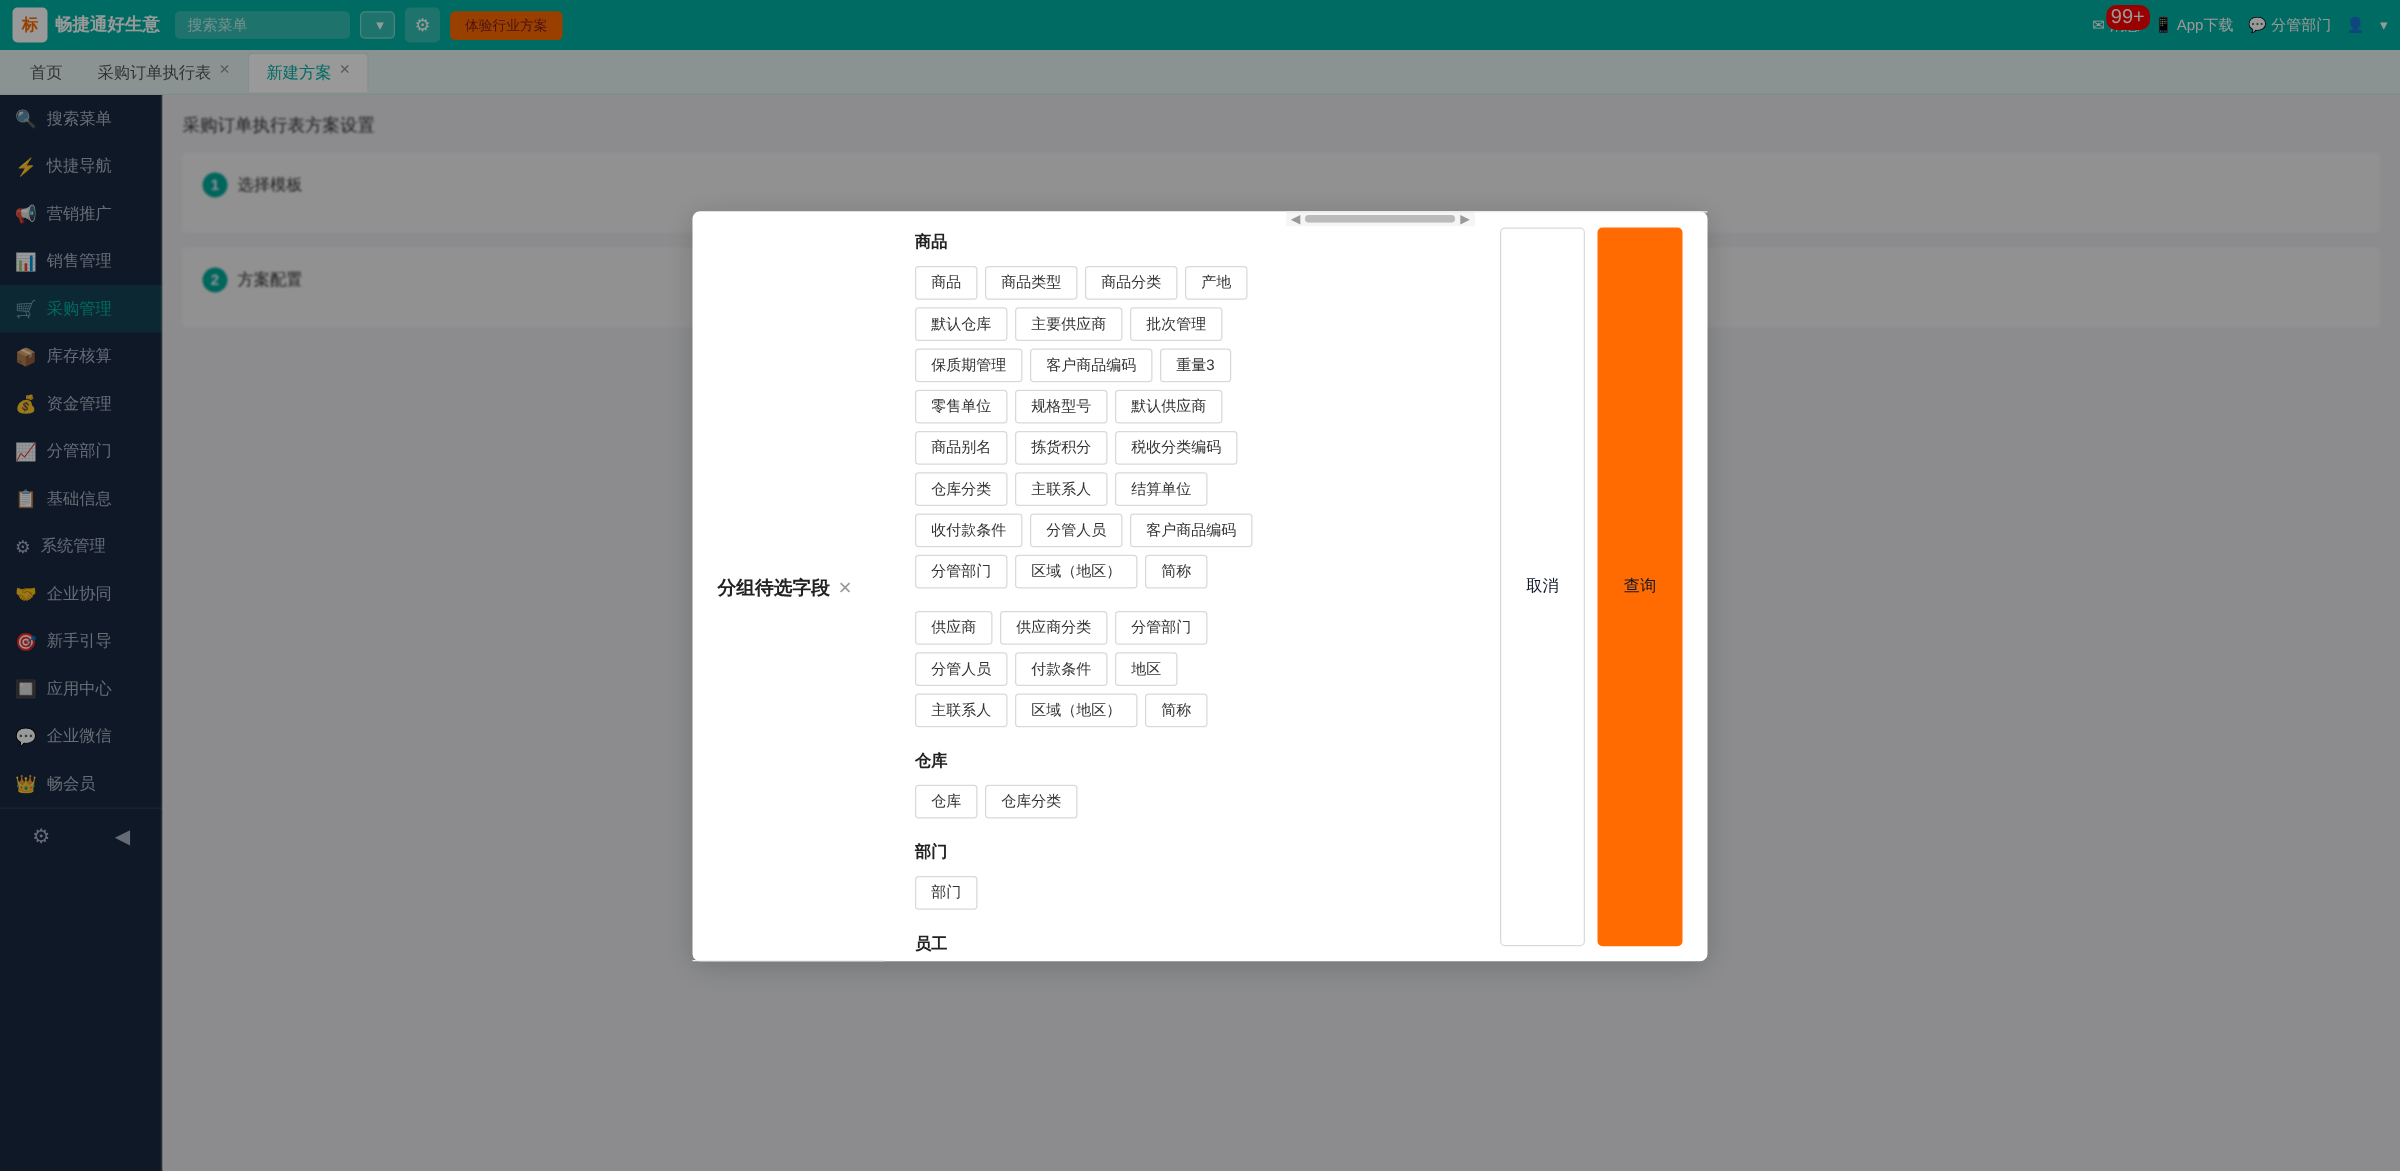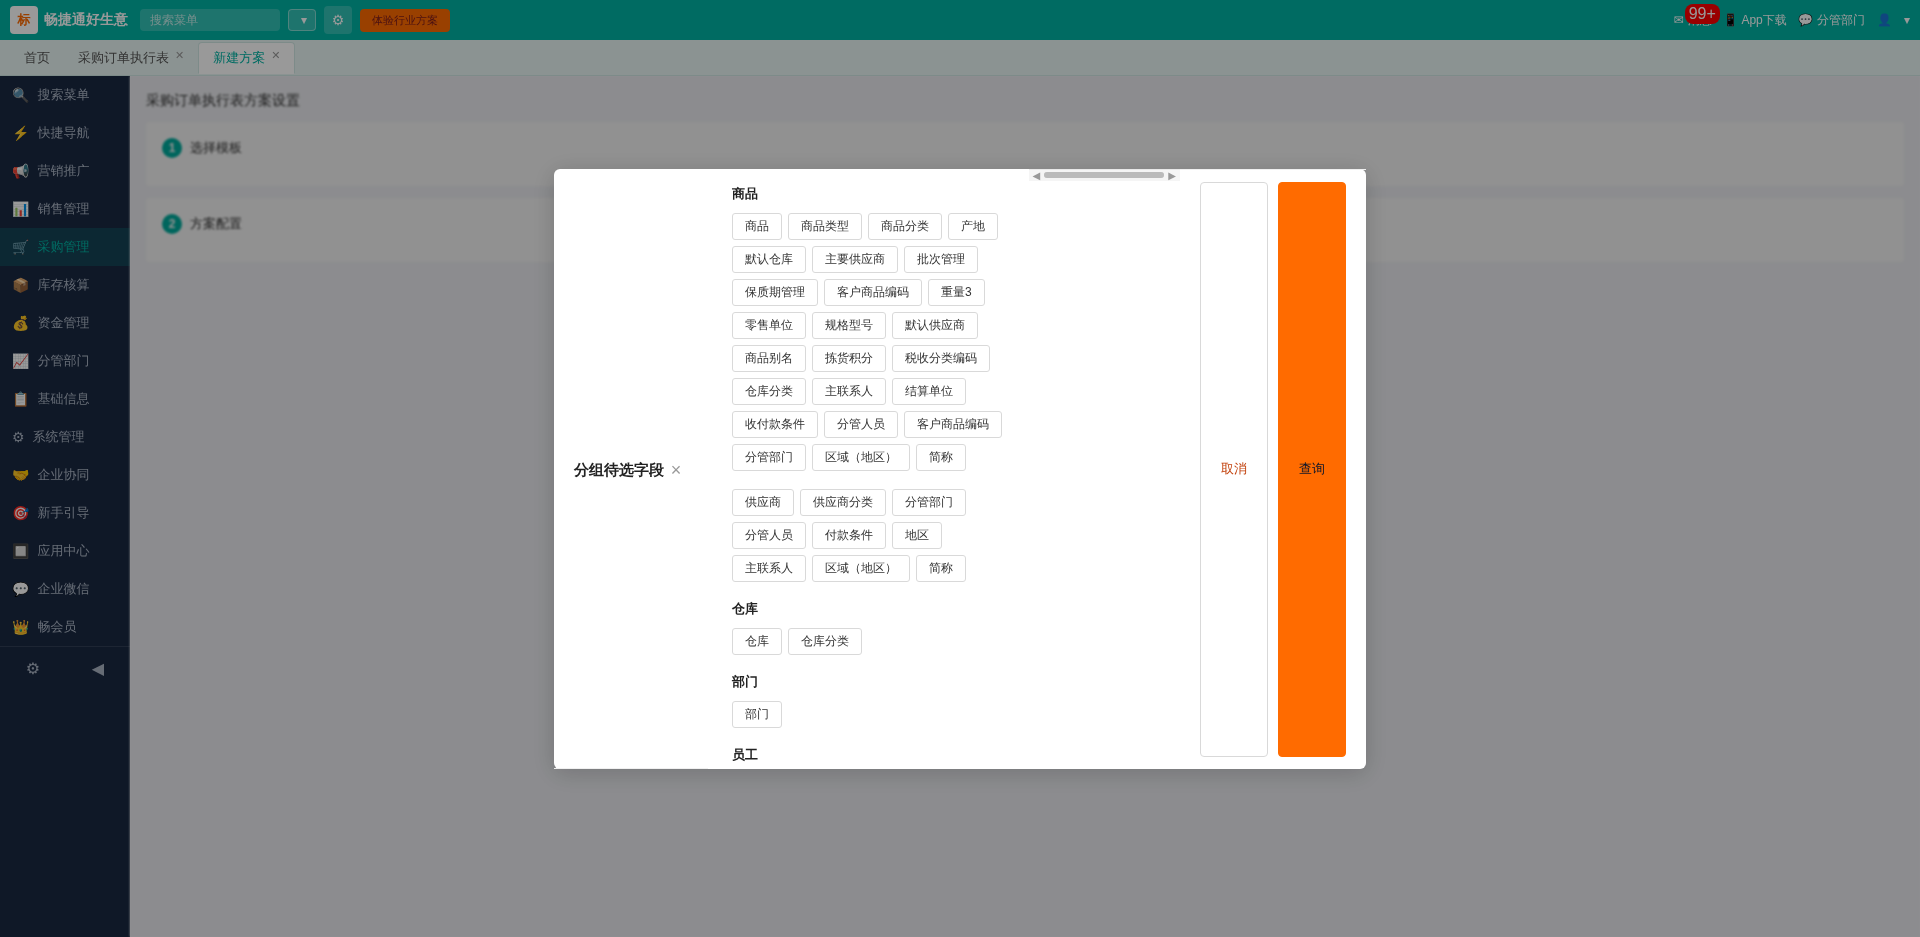--- a/index.html
+++ b/index.html
@@ -198,21 +198,21 @@
     .hscroll-track {
       flex: 1; height: 6px; background: #e0e0e0; border-radius: 3px; margin: 0 4px;
     }
     .hscroll-thumb {
       width: 120px; height: 6px; background: #bbb; border-radius: 3px;
     }
 
     
     .btn {
       padding: 6px 20px; border-radius: 4px; cursor: pointer;
-      font-size: 13px; border: 1px solid #d9d9d9; background: white; color: #c2410c;
+      font-size: 13px; border: 1px solid #d9d9d9; background: white; color: #0f172a;
     }
     .btn-primary {
       background: #ff6b00; border-color: #ff6b00; color: #0f172a;
     }
   </style>
 </head>
 <body>
 
 <div class="top-header">
   <div class="logo-area">

